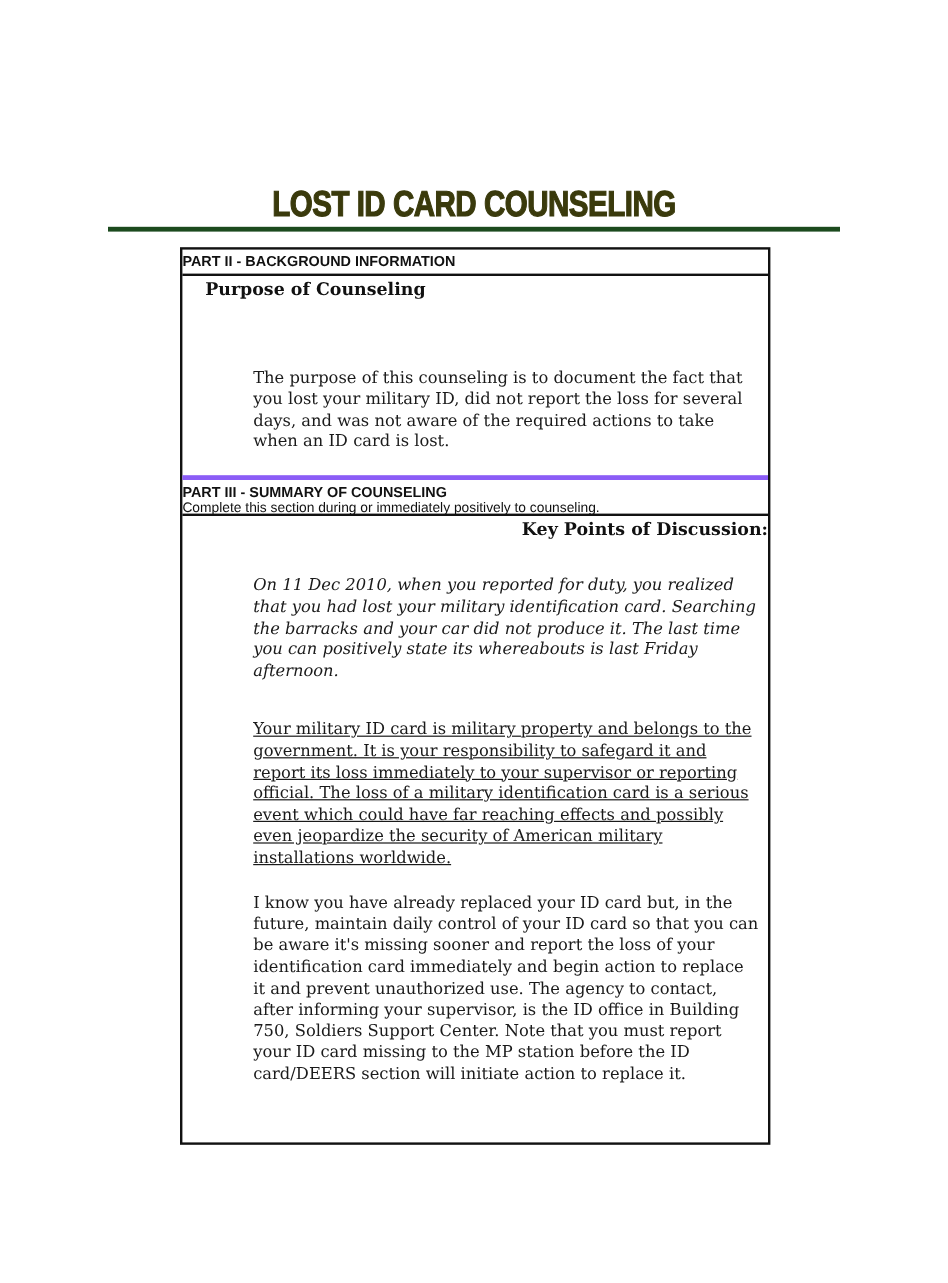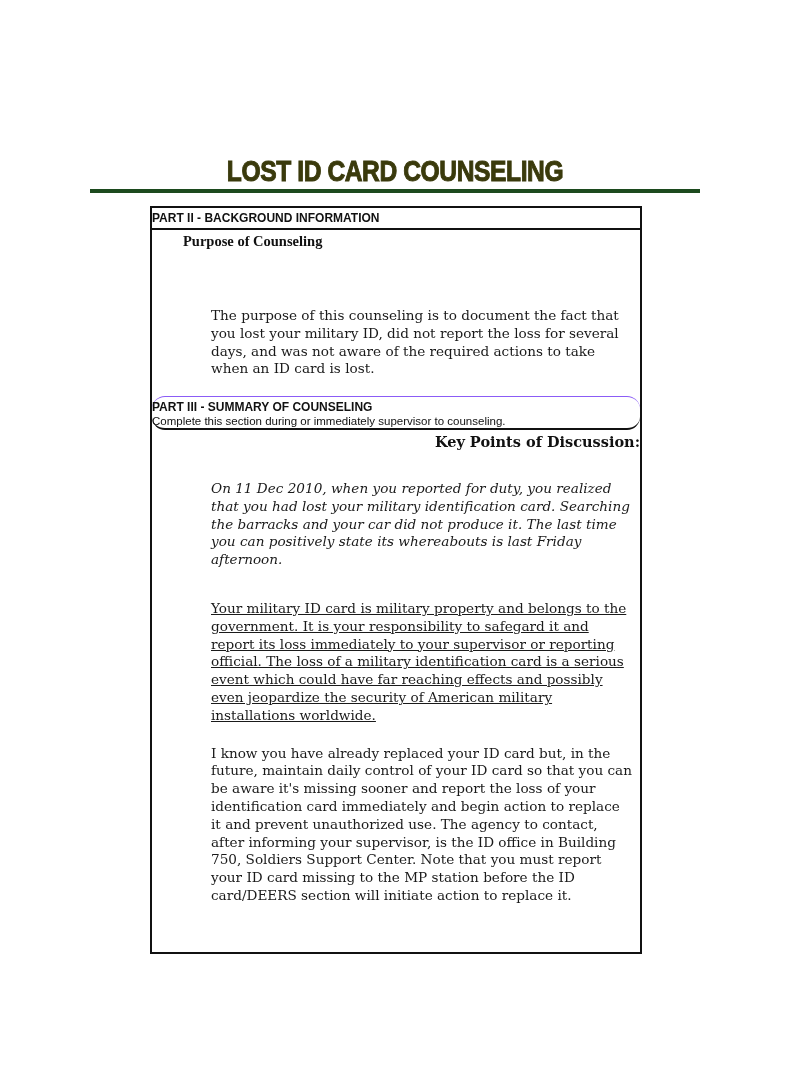--- a/index.html
+++ b/index.html
@@ -55,24 +55,23 @@
       font-weight: bold;
       font-size: 12px;
       color: #111;
     }
     .part2-header {
       height: 20px;
       line-height: 20px;
     }
     .part3-header {
       height: 34px;
-      border-top: 1px solid #8b5cf6;
+      border-top: 4px solid #8b5cf6;
       padding-top: 2px;
       box-sizing: border-box;
-      border-radius: 13px;
     }
     .part3-header .ph-title {
       display: block;
       line-height: 15px;
       padding-top: 1px;
     }
     .part3-header .ph-sub {
       display: block;
       font-weight: normal;
       font-size: 11.5px;
@@ -85,22 +84,21 @@
       padding-left: 15px;
       color: #111;
     }
     .purpose-section {
       height: 166px;
       position: relative;
     }
     .purpose-section .section-label {
       position: absolute;
       top: 3px;
-      left: 16px;
-      font-family: Liberation Serif, serif;
+      left: 4px;
     }
     .body-text {
       font-family: "DejaVu Serif", serif;
       font-size: 13.6px;
       line-height: 17.8px;
       color: #1a1a1a;
       margin: 0;
       padding-left: 59px;
       padding-right: 4px;
     }
@@ -134,21 +132,21 @@
 
   <div class="part-header part2-header">PART II - BACKGROUND INFORMATION</div>
 
   <div class="purpose-section">
     <div class="section-label">Purpose of Counseling</div>
     <p class="body-text">The purpose of this counseling is to document the fact that you lost your military ID, did not report the loss for several days, and was not aware of the required actions to take when an ID card is lost.</p>
   </div>
 
   <div class="part-header part3-header">
     <span class="ph-title">PART III - SUMMARY OF COUNSELING</span>
-    <span class="ph-sub">Complete this section during or immediately supervisor to counseling.</span>
+    <span class="ph-sub">Complete this section during or immediately positively to counseling.</span>
   </div>
 
   <div class="discussion-section">
     <div class="section-label">Key Points of Discussion:</div>
     <p class="body-text para para-1">On 11 Dec 2010, when you reported for duty, you realized that you had lost your military identification card. Searching the barracks and your car did not produce it. The last time you can positively state its whereabouts is last Friday afternoon.</p>
     <p class="body-text para para-2">Your military ID card is military property and belongs to the government. It is your responsibility to safegard it and report its loss immediately to your supervisor or reporting official. The loss of a military identification card is a serious event which could have far reaching effects and possibly even jeopardize the security of American military installations worldwide.</p>
     <p class="body-text para para-3">I know you have already replaced your ID card but, in the future, maintain daily control of your ID card so that you can be aware it's missing sooner and report the loss of your identification card immediately and begin action to replace it and prevent unauthorized use. The agency to contact, after informing your supervisor, is the ID office in Building 750, Soldiers Support Center. Note that you must report your ID card missing to the MP station before the ID card/DEERS section will initiate action to replace it.</p>
   </div>
 
 </div>

